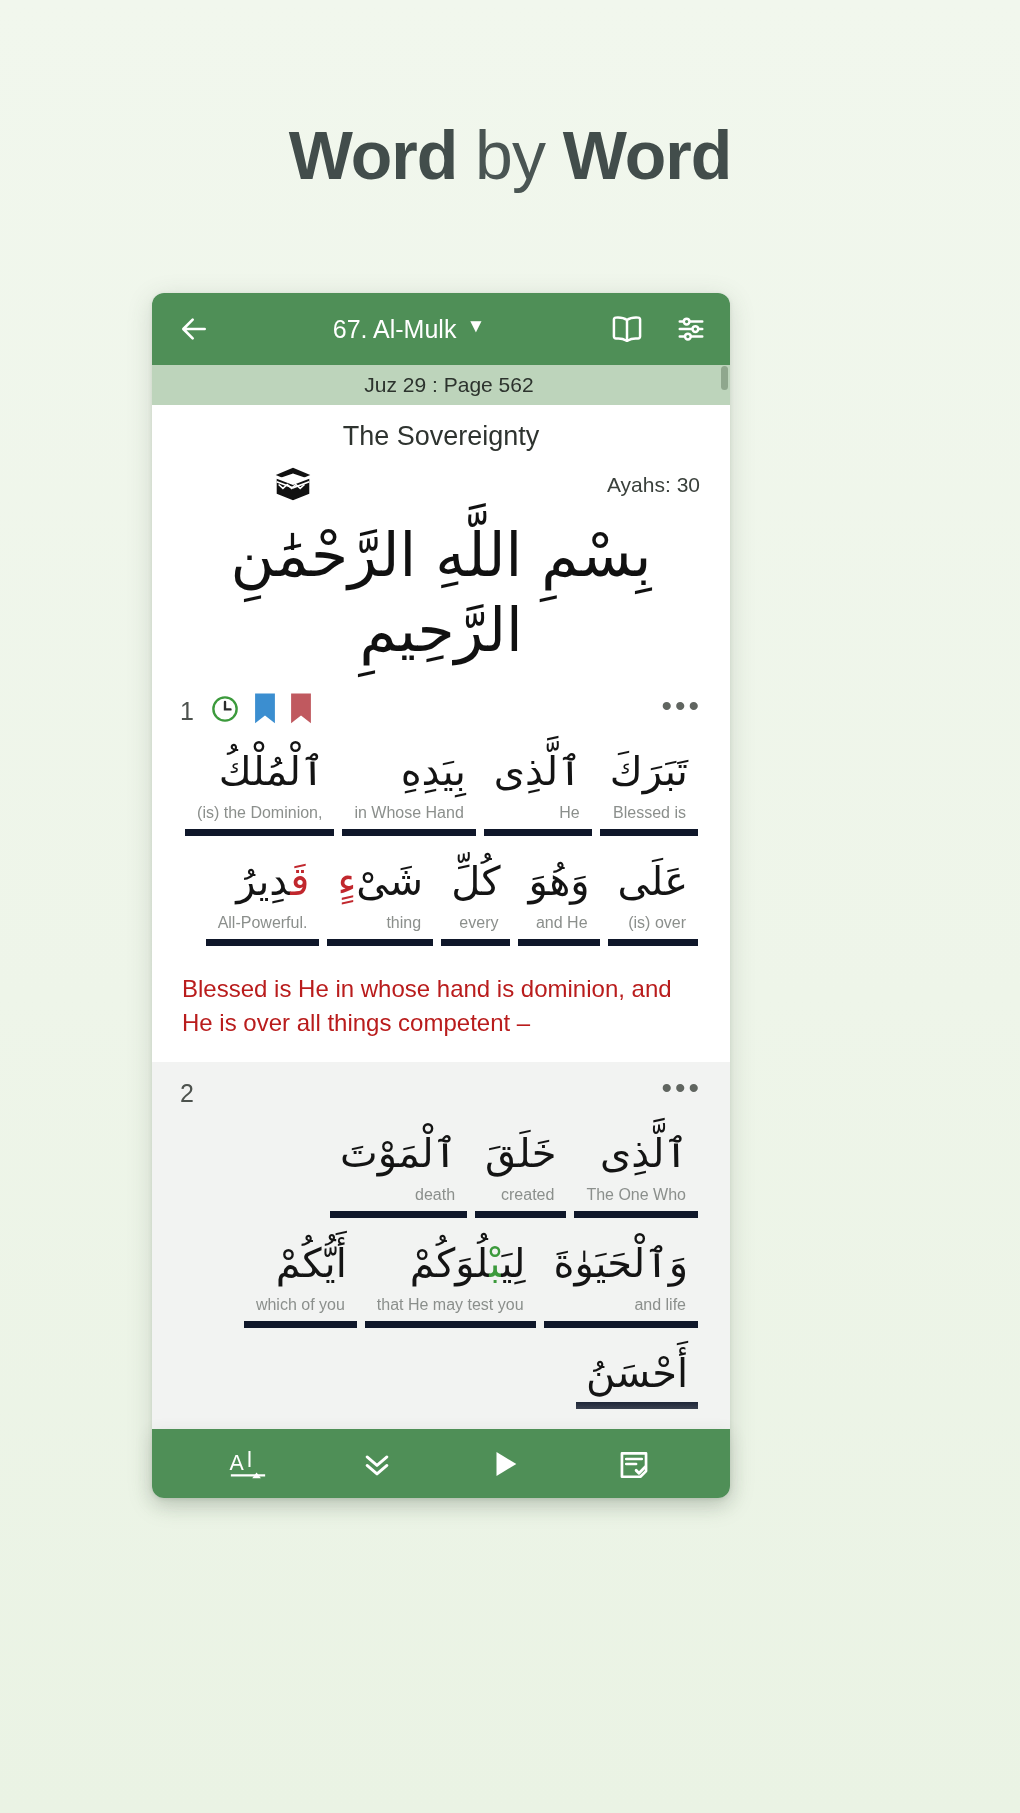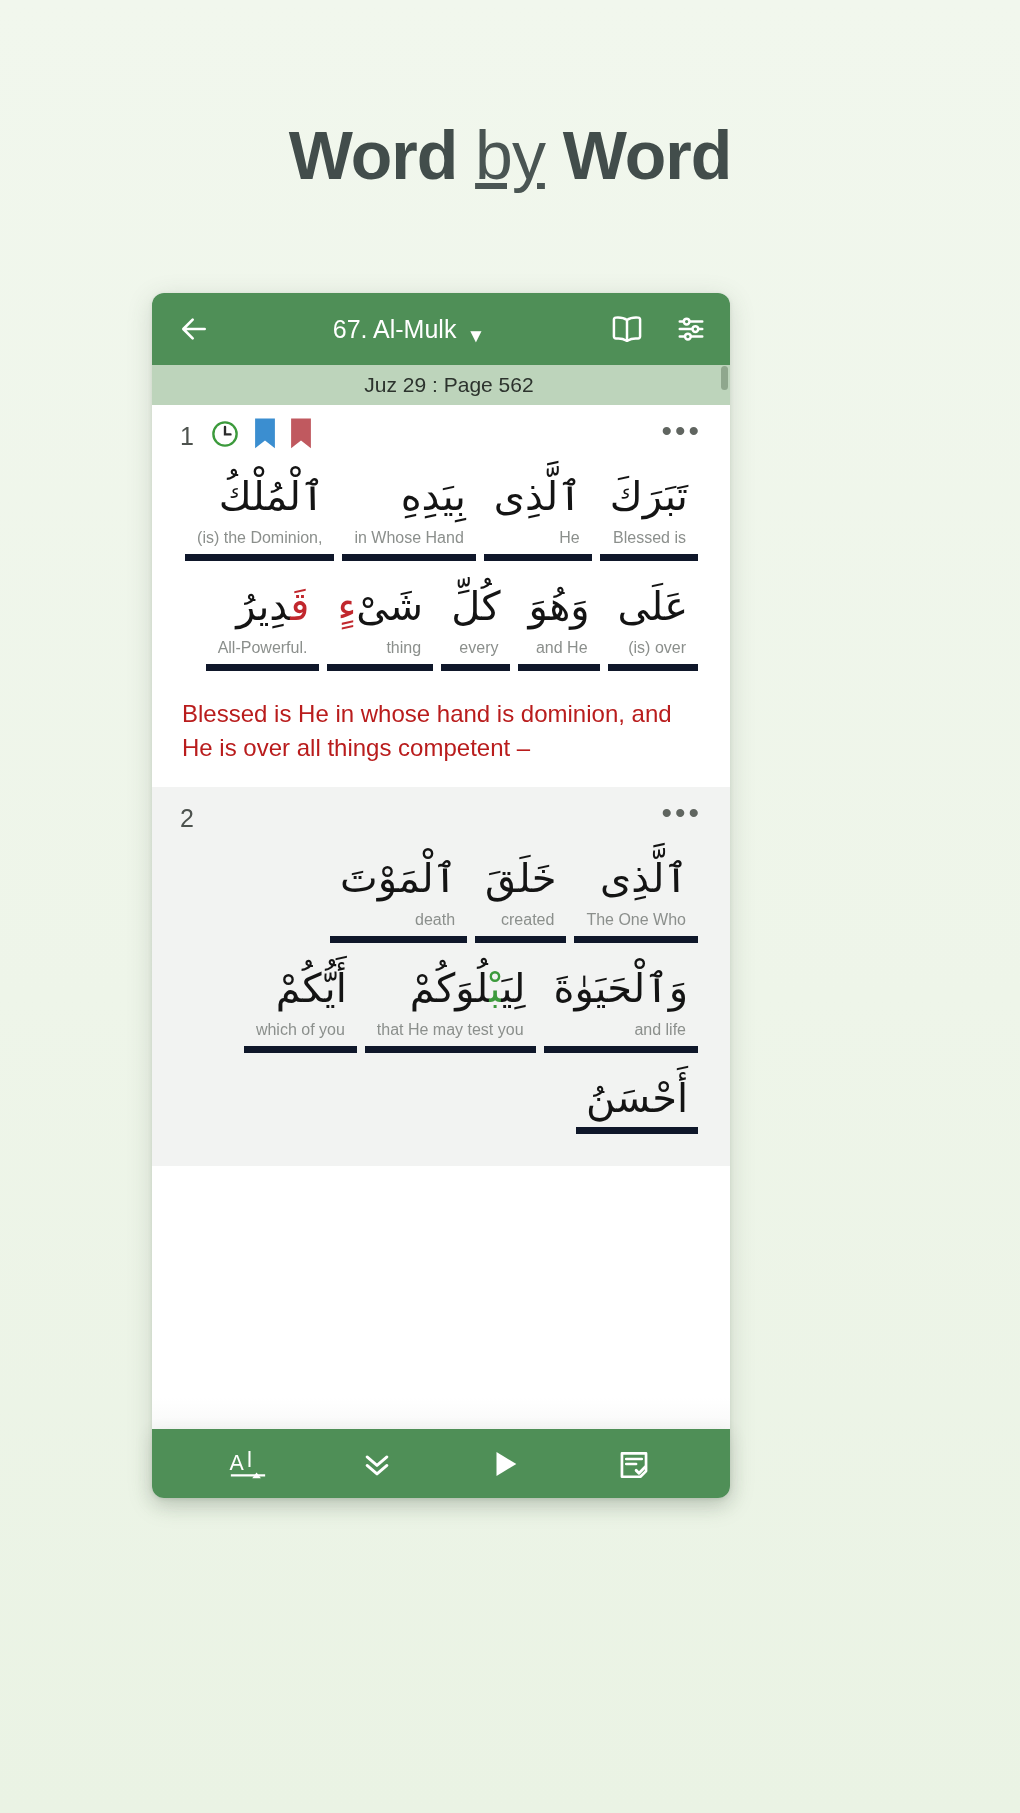--- a/index.html
+++ b/index.html
@@ -20,21 +20,21 @@
     position: absolute;
     top: 120px; left: 0; width: 1020px;
     text-align: center;
     font-size: 68px;
     line-height: 1.05;
     color: #424d4b;
     letter-spacing: -1px;
     white-space: nowrap;
   }
   .headline .w-bold { font-weight: bold; }
-  .headline .w-light { font-weight: normal; color: #4a5553; text-decoration: underline; }
+  .headline .w-light { font-weight: normal; color: #4a5553; }
 
   
   .phone {
     position: absolute;
     left: 152px; top: 293px;
     width: 578px; height: 1205px;
     border-radius: 12px;
     overflow: hidden;
     background: #ffffff;
     box-shadow: 0 6px 26px rgba(60,80,60,.18), 0 1px 4px rgba(60,80,60,.12);
@@ -52,21 +52,21 @@
   .appbar .back {
     width: 40px; height: 40px;
     display: flex; align-items: center; justify-content: center;
     cursor: pointer;
   }
   .appbar .title {
     flex: 1;
     text-align: center;
     font-size: 25px;
     color: #ffffff;
-    display: flex; align-items: flex-end; justify-content: center; gap: 10px;
+    display: flex; align-items: flex-start; justify-content: center; gap: 10px;
     margin-left: -6px;
   }
   .appbar .caret {
     font-size: 19px;
     line-height: 1;
     position: relative; top: 1px;
   }
   .appbar .actions { display: flex; align-items: center; gap: 30px; }
   .appbar .actions .ic { cursor: pointer; display:flex; align-items:center; }
 
@@ -232,20 +232,34 @@
           </svg>
         </span>
       </div>
     </div>
 
     <div class="juzbar">
       <span>Juz 29  : Page 562</span>
       <span class="scrollthumb"></span>
     </div>
 
+    <div class="surah-head">
+      <div class="surah-name">The Sovereignty</div>
+      <div class="surah-meta">
+        <svg class="kaaba" viewBox="0 0 48 48">
+          <polygon points="24,6 42,13.5 24,21 6,13.5" fill="#111"></polygon>
+          <polygon points="24,12 40,17.5 40,18.6 24,24 8,18.6 8,17.5" fill="#fff"></polygon>
+          <path d="M7,17.5 L24,24 L41,17.5 L41,33 L24,40 L7,33 Z" fill="#111"></path>
+          <path d="M9,23.5 l4.5,4 4.5,-4 4.5,4 4.5,-4 4.5,4 4.5,-4" fill="none" stroke="#fff" stroke-width="1.6"></path>
+          <path d="M7,20.6 L24,27 L41,20.6" fill="none" stroke="#fff" stroke-width="1.8"></path>
+        </svg>
+        <span class="ayahs">Ayahs: 30</span>
+      </div>
+      <div class="bismillah">بِسْمِ اللَّهِ الرَّحْمَٰنِ الرَّحِيمِ</div>
+    </div>
 
     <div id="verses">
         <div class="verse odd">
           <div class="verse-bar">
             <span class="verse-num">1</span>
             <span><svg class="icon-clock" viewBox="0 0 24 24">
                 <circle cx="12" cy="12" r="9.3" fill="none" stroke="#3c9a3c" stroke-width="1.9"></circle>
                 <path d="M12 6.3v6h4.4" fill="none" stroke="#2b2b2b" stroke-width="1.9" stroke-linecap="round"></path>
               </svg></span>
             <span><svg class="bm" viewBox="0 0 20 30">

